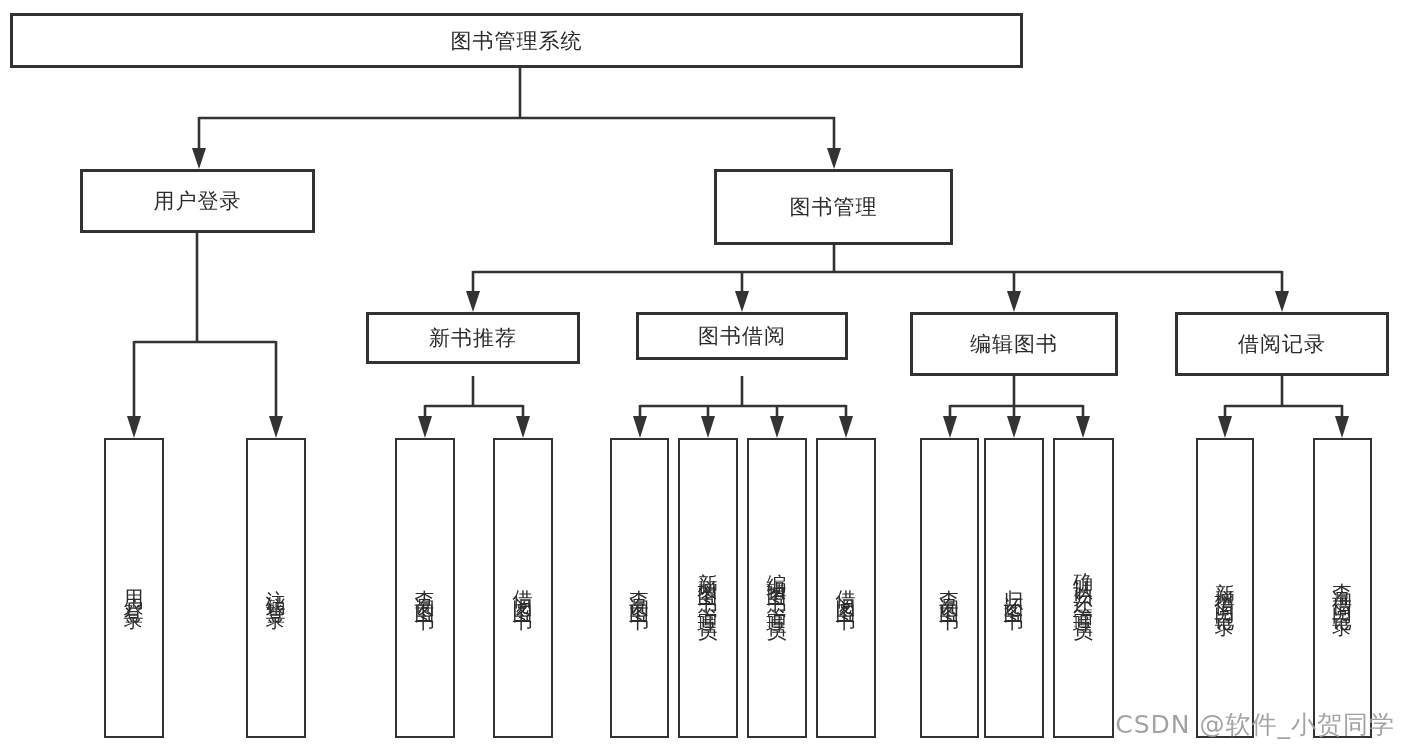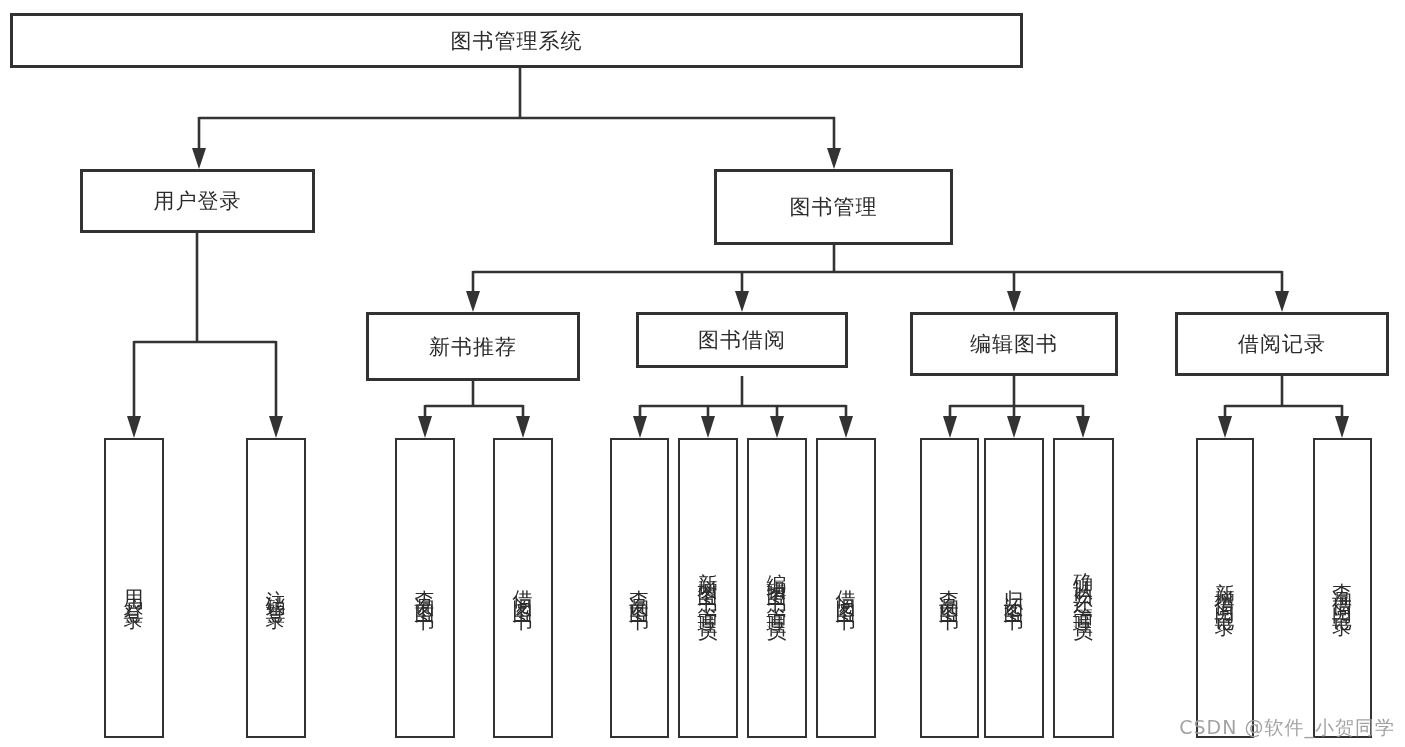--- a/index.html
+++ b/index.html
@@ -17,21 +17,21 @@
   }
   .leaf{
     border-width:2.5px;
   }
   .leaf .vtext{
     writing-mode:vertical-rl;text-orientation:mixed;
     font-size:20px;letter-spacing:7px;line-height:1.1;white-space:nowrap;
   }
   #watermark{
     position:absolute;right:10px;bottom:6px;z-index:10;
-    font-size:19px;letter-spacing:1px;color:#9b9b9b;opacity:.92;
+    font-size:25px;letter-spacing:1px;color:#9b9b9b;opacity:.92;
   }
 </style>
 </head>
 <body>
 
 <div id="canvas">
 
   <svg id="connectors" viewBox="0 0 1405 747" xmlns="http://www.w3.org/2000/svg">
 
     <g>
@@ -112,24 +112,24 @@
     <span>图书管理系统</span>
   </div>
 
   <div class="box" style="left:80px;top:169px;width:235px;height:64px;">
     <span>用户登录</span>
   </div>
   <div class="box" style="left:714px;top:169px;width:239px;height:76px;">
     <span>图书管理</span>
   </div>
 
-  <div class="box" style="left:366px;top:312px;width:214px;height:69px;">
+  <div class="box" style="left:366px;top:312px;width:214px;height:52px;">
     <span>新书推荐</span>
   </div>
-  <div class="box" style="left:636px;top:312px;width:212px;height:56px;">
+  <div class="box" style="left:636px;top:312px;width:212px;height:48px;">
     <span>图书借阅</span>
   </div>
   <div class="box" style="left:910px;top:312px;width:208px;height:64px;">
     <span>编辑图书</span>
   </div>
   <div class="box" style="left:1175px;top:312px;width:214px;height:64px;">
     <span>借阅记录</span>
   </div>
 
   <div class="box leaf" style="left:104px;top:438px;width:60px;height:300px;">

